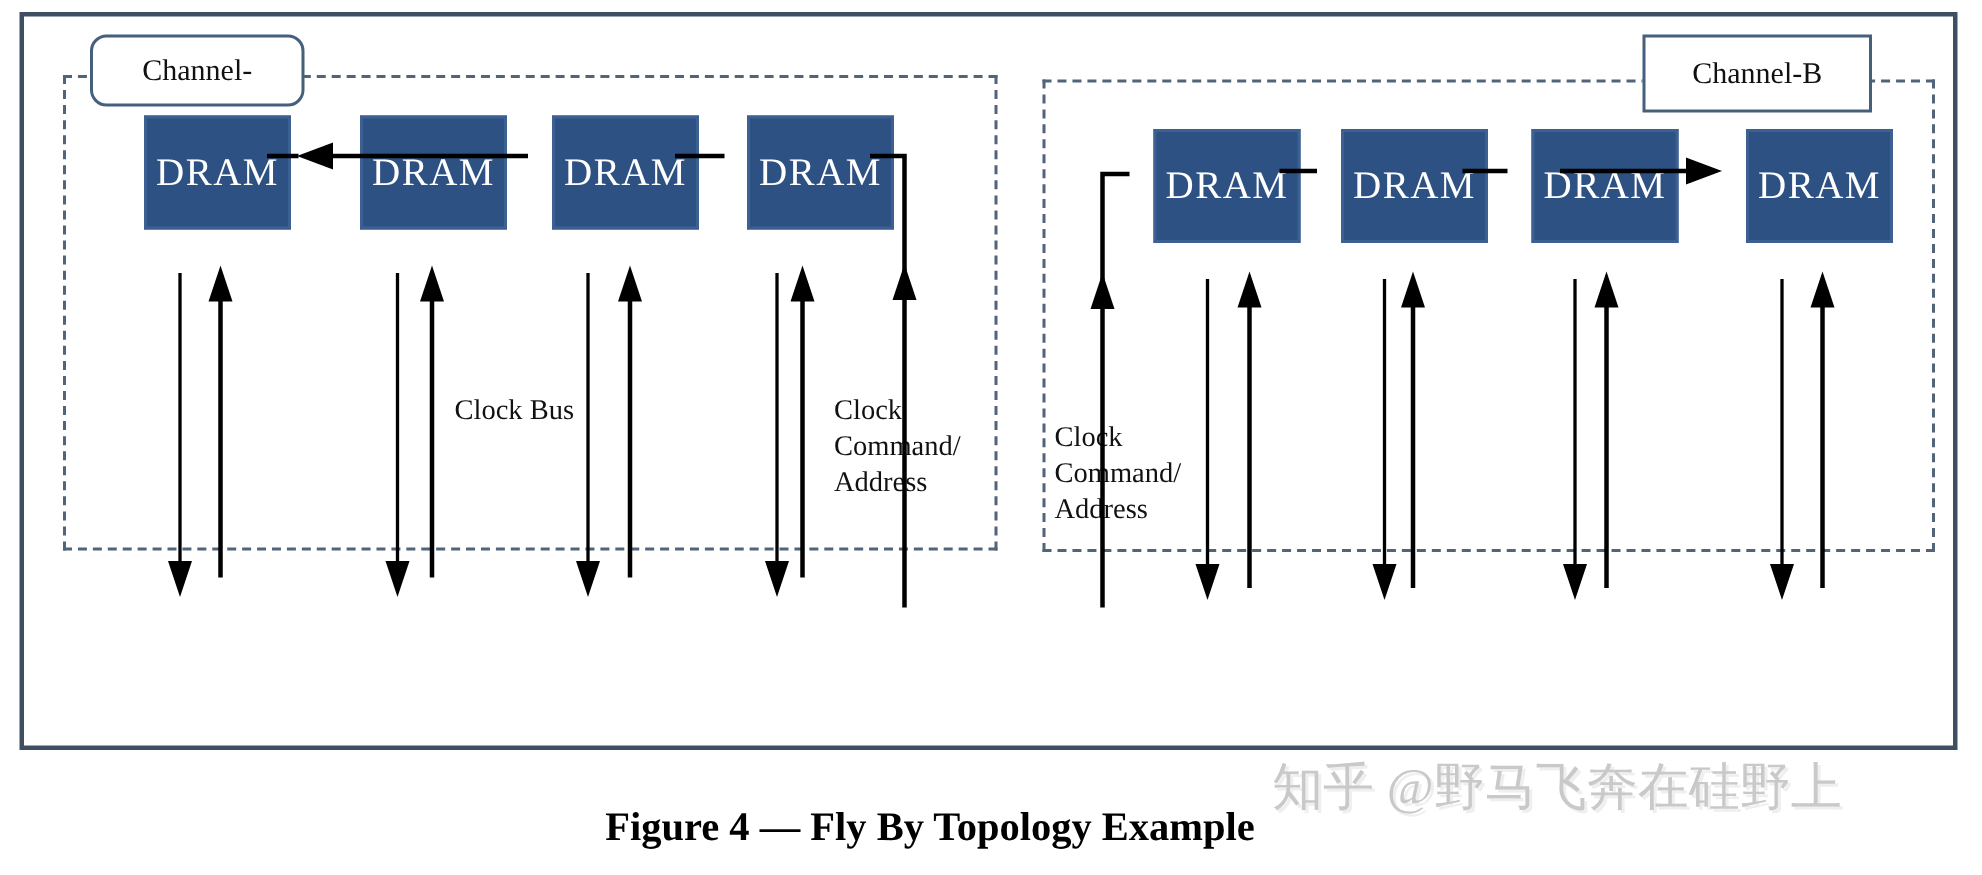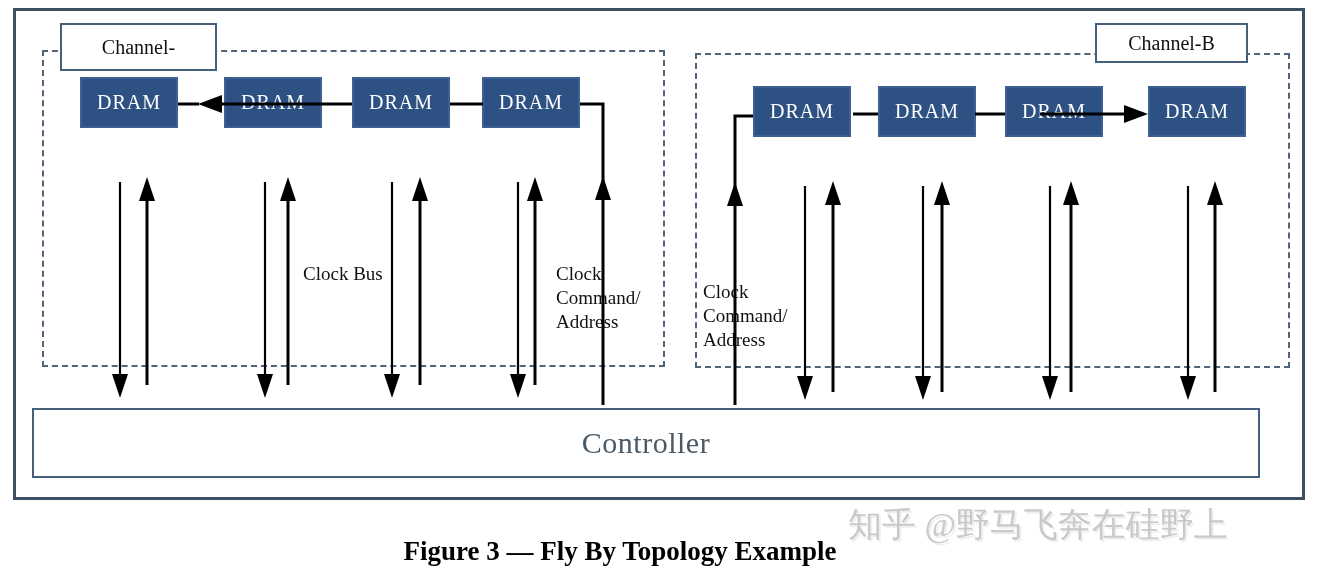--- a/index.html
+++ b/index.html
@@ -7,26 +7,26 @@
             font-family:"Liberation Serif","DejaVu Serif",serif; }
   .abs { position:absolute; }
   .outer-frame { left:13px; top:8px; width:1292px; height:492px; box-sizing:border-box;
                  border:3px solid var(--frame,#3e4e63); }
   .dashed { box-sizing:border-box; border:2px dashed var(--dashed,#51647a); }
   .ch-a-box { left:42px; top:50px; width:623px; height:317px; }
   .ch-b-box { left:695px; top:53px; width:595px; height:315px; }
   .label-box { background:#fff; box-sizing:border-box; border:2px solid var(--box-border,#45607d);
                display:flex; align-items:center; justify-content:center;
                font-size:20px; color:var(--label-text,#111); }
-  .ch-a-label { left:60px; top:23px; width:157px; height:48px; }
-  .ch-b-label { left:1095px; top:23px; width:153px; height:40px; }
-  .dram { box-sizing:border-box; width:98px; height:51px;
+  .ch-a-label { left:60px; top:23px; width:143px; height:48px;border-radius:11px; }
+  .ch-b-label { left:1095px; top:23px; width:153px; height:52px; }
+  .dram { box-sizing:border-box; width:98px; height:76px;
           background:var(--dram-fill,#2d5183); border:2px solid var(--dram-border,#3d6093);
           color:var(--dram-text,#fff); display:flex; align-items:center; justify-content:center;
-          font-size:20px; letter-spacing:1px; }
+          font-size:26px; letter-spacing:1px;margin-left:16px; }
   .controller { left:32px; top:408px; width:1228px; height:70px; box-sizing:border-box;
                 background:#fff; border:2px solid var(--box-border,#45607d);
                 display:flex; align-items:center; justify-content:center;
                 font-size:30px; letter-spacing:.5px; color:var(--controller-text,#4a5a68); }
   .sig-label { font-size:19px; color:var(--label-text,#111); line-height:24px; white-space:nowrap; }
   .databus-a { left:303px; top:262px; }
   .clock-a   { left:556px; top:262px; }
   .clock-b   { left:703px; top:280px; }
   .caption { left:20px; top:536px; width:1200px; text-align:center;
              font-weight:700; font-size:27px; color:#000; }
@@ -71,23 +71,20 @@
     <div>Clock</div>
     <div>Command/</div>
     <div>Address</div>
   </div>
   <div class="abs sig-label clock-b">
     <div>Clock</div>
     <div>Command/</div>
     <div>Address</div>
   </div>
 
-  <div class="abs controller">
-    <span>Controller</span>
-  </div>
 
   <svg class="overlay" width="1321" height="583" viewBox="0 0 1321 583">
 
     <g>
       <line class="ln" x1="178" y1="104" x2="199" y2="104"></line>
       <polygon class="hd" points="198,104 222,95 222,113"></polygon>
       <line class="ln" x1="220" y1="104" x2="352" y2="104"></line>
       <line class="ln" x1="450" y1="104" x2="483" y2="104"></line>
     </g>
 
@@ -153,15 +150,15 @@
     </g>
     <g>
       <line class="thin" x1="1188" y1="186" x2="1188" y2="378"></line>
       <polygon class="hd" points="1188,400 1180,376 1196,376"></polygon>
       <polygon class="hd" points="1215,181 1207,205 1223,205"></polygon>
       <line class="ln" x1="1215" y1="203" x2="1215" y2="392"></line>
     </g>
   </svg>
 
   <div class="abs watermark">知乎 @野马飞奔在硅野上</div>
-  <div class="abs caption">Figure 3 — Fly By Topology Example</div>
+  <div class="abs caption">Figure 4 — Fly By Topology Example</div>
 
 </div>
 
 </body></html>

